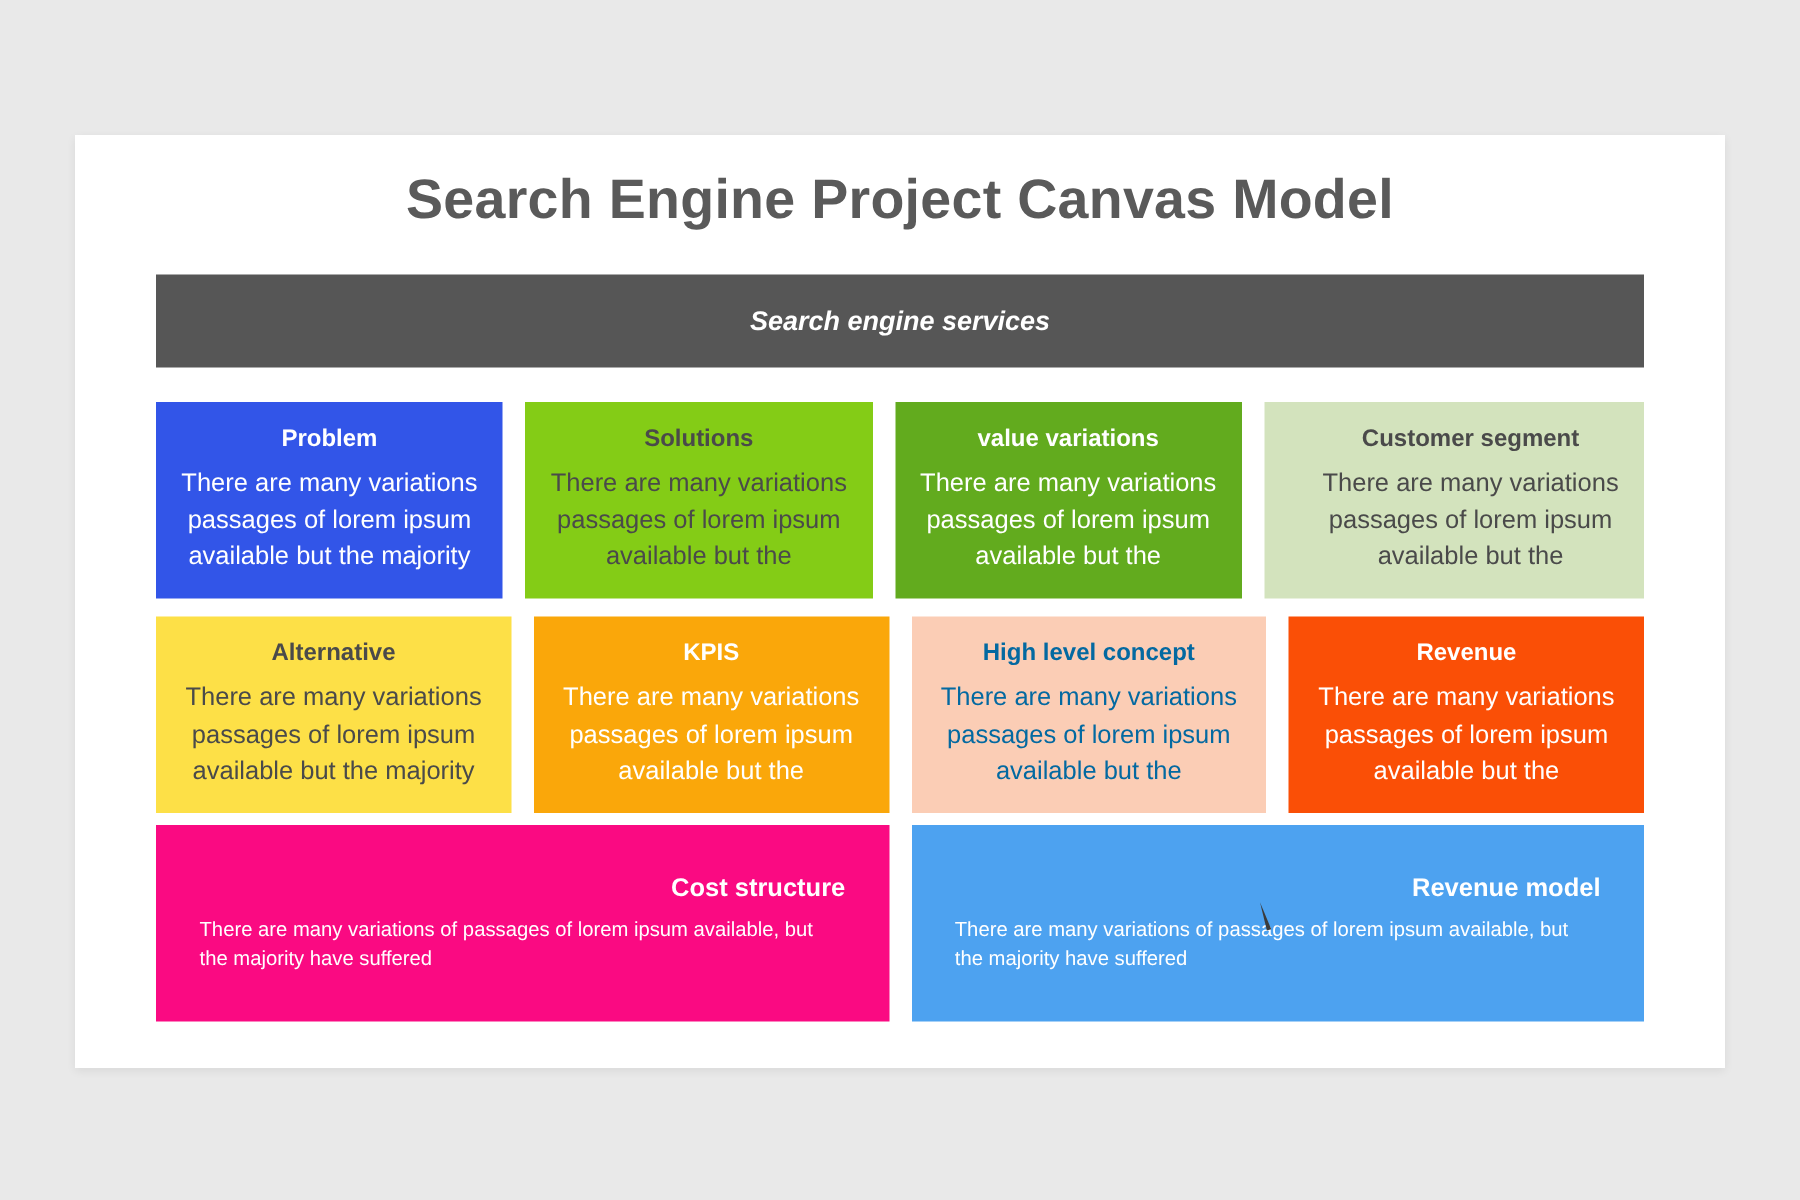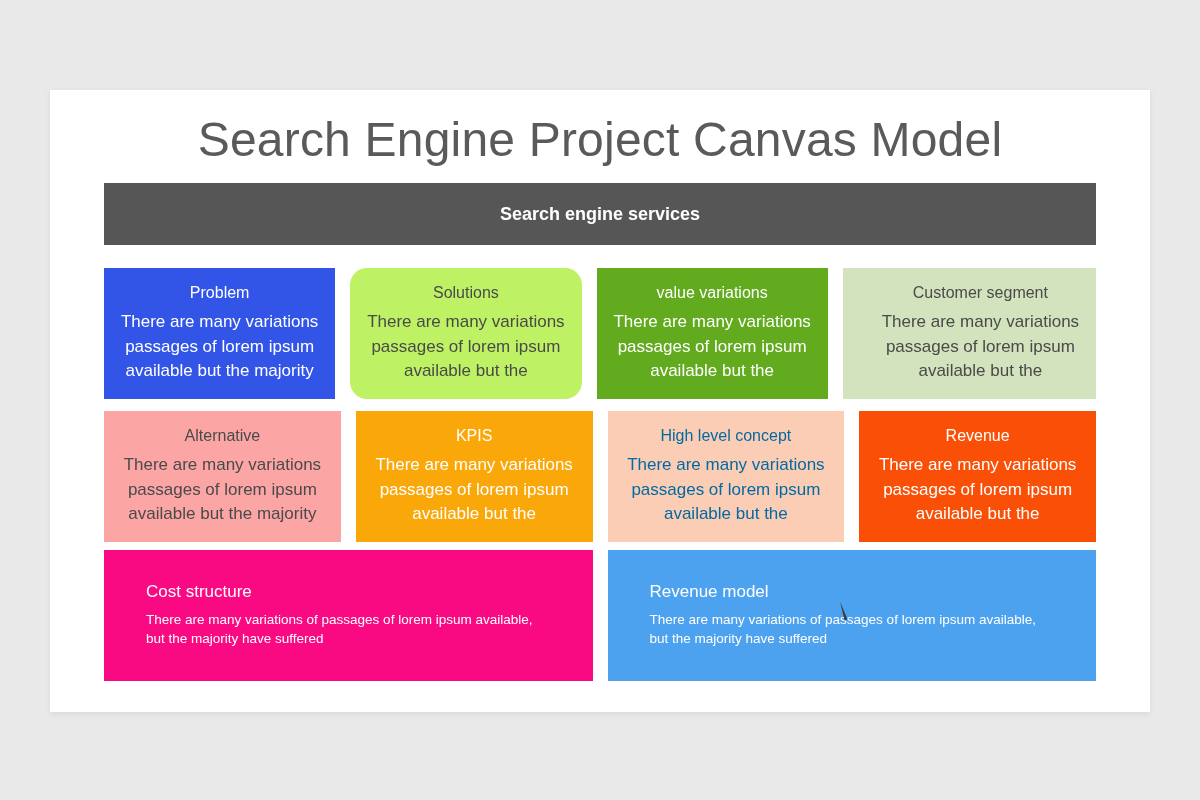--- a/index.html
+++ b/index.html
@@ -31,38 +31,39 @@
     box-shadow: 0 2px 6px rgba(0,0,0,0.07);
   }
 
   
   .slide-title {
     position: absolute;
     left: 0;
     top: 22px;
     width: 1100px;
     text-align: center;
-    font-size: 48px;
-    font-weight: 400;
+    font-size: 37px;
+    font-weight: 700;
     color: #5a5a5a;
     letter-spacing: 0.2px;
     white-space: nowrap;
   }
 
   
   .banner {
     position: absolute;
     left: 54px;
     top: 93px;
     width: 992px;
     height: 62px;
     background: #565656;
     display: flex;
     align-items: center;
     justify-content: center;
+    font-style: italic;
   }
   .banner-label {
     color: #ffffff;
     font-size: 18px;
     font-weight: bold;
   }
 
   
   .grid {
     position: absolute;
@@ -84,36 +85,36 @@
     box-sizing: border-box;
     display: flex;
     flex-direction: column;
     align-items: center;
     justify-content: center;
     padding: 6px 10px;
   }
 
   .card-title {
     font-size: 16px;
-    font-weight: normal;
+    font-weight: bold;
     line-height: 1.2;
     margin-bottom: 8px;
     text-align: center;
   }
   .card-body {
     font-size: 17px;
     line-height: 1.45;
     text-align: center;
   }
 
   
   .card-wide {
-    align-items: flex-start;
+    align-items: flex-end;
     justify-content: center;
-    padding: 6px 42px;
+    padding: 6px 29px;
   }
   .card-wide .card-title {
     font-size: 17px;
     text-align: left;
     margin-bottom: 7px;
   }
   .card-wide .card-body {
     text-align: left;
     font-size: 13.5px;
   }
@@ -141,36 +142,36 @@
       <span class="banner-label" style="color: rgb(255, 255, 255);">Search engine services</span>
     </div>
 
     <div class="grid">
 
       <div class="row row-1">
         <div class="card" style="background: rgb(50, 85, 232); color: rgb(255, 255, 255);">
           <div class="card-title">Problem</div>
           <div class="card-body">There are many variations passages of lorem ipsum available but the majority</div>
         </div>
-        <div class="card" style="background: #bef264; color: rgb(74, 74, 74); border-radius: 17px;">
+        <div class="card" style="background: #84cc16; color: rgb(74, 74, 74);">
           <div class="card-title">Solutions</div>
           <div class="card-body">There are many variations passages of lorem ipsum available but the</div>
         </div>
         <div class="card" style="background: rgb(98, 171, 30); color: rgb(255, 255, 255);">
           <div class="card-title">value variations</div>
           <div class="card-body">There are many variations passages of lorem ipsum available but the</div>
         </div>
         <div class="card" style="background: rgb(211, 227, 189); color: rgb(74, 74, 74); padding-left: 32px;">
           <div class="card-title">Customer segment</div>
           <div class="card-body">There are many variations passages of lorem ipsum available but the</div>
         </div>
       </div>
 
       <div class="row row-2">
-        <div class="card" style="background: #fca5a5; color: rgb(74, 74, 74);">
+        <div class="card" style="background: #fde047; color: rgb(74, 74, 74);">
           <div class="card-title">Alternative</div>
           <div class="card-body">There are many variations passages of lorem ipsum available but the majority</div>
         </div>
         <div class="card" style="background: rgb(250, 167, 10); color: rgb(255, 255, 255);">
           <div class="card-title">KPIS</div>
           <div class="card-body">There are many variations passages of lorem ipsum available but the</div>
         </div>
         <div class="card" style="background: rgb(251, 205, 181); color: #0369a1;">
           <div class="card-title">High level concept</div>
           <div class="card-body">There are many variations passages of lorem ipsum available but the</div>

